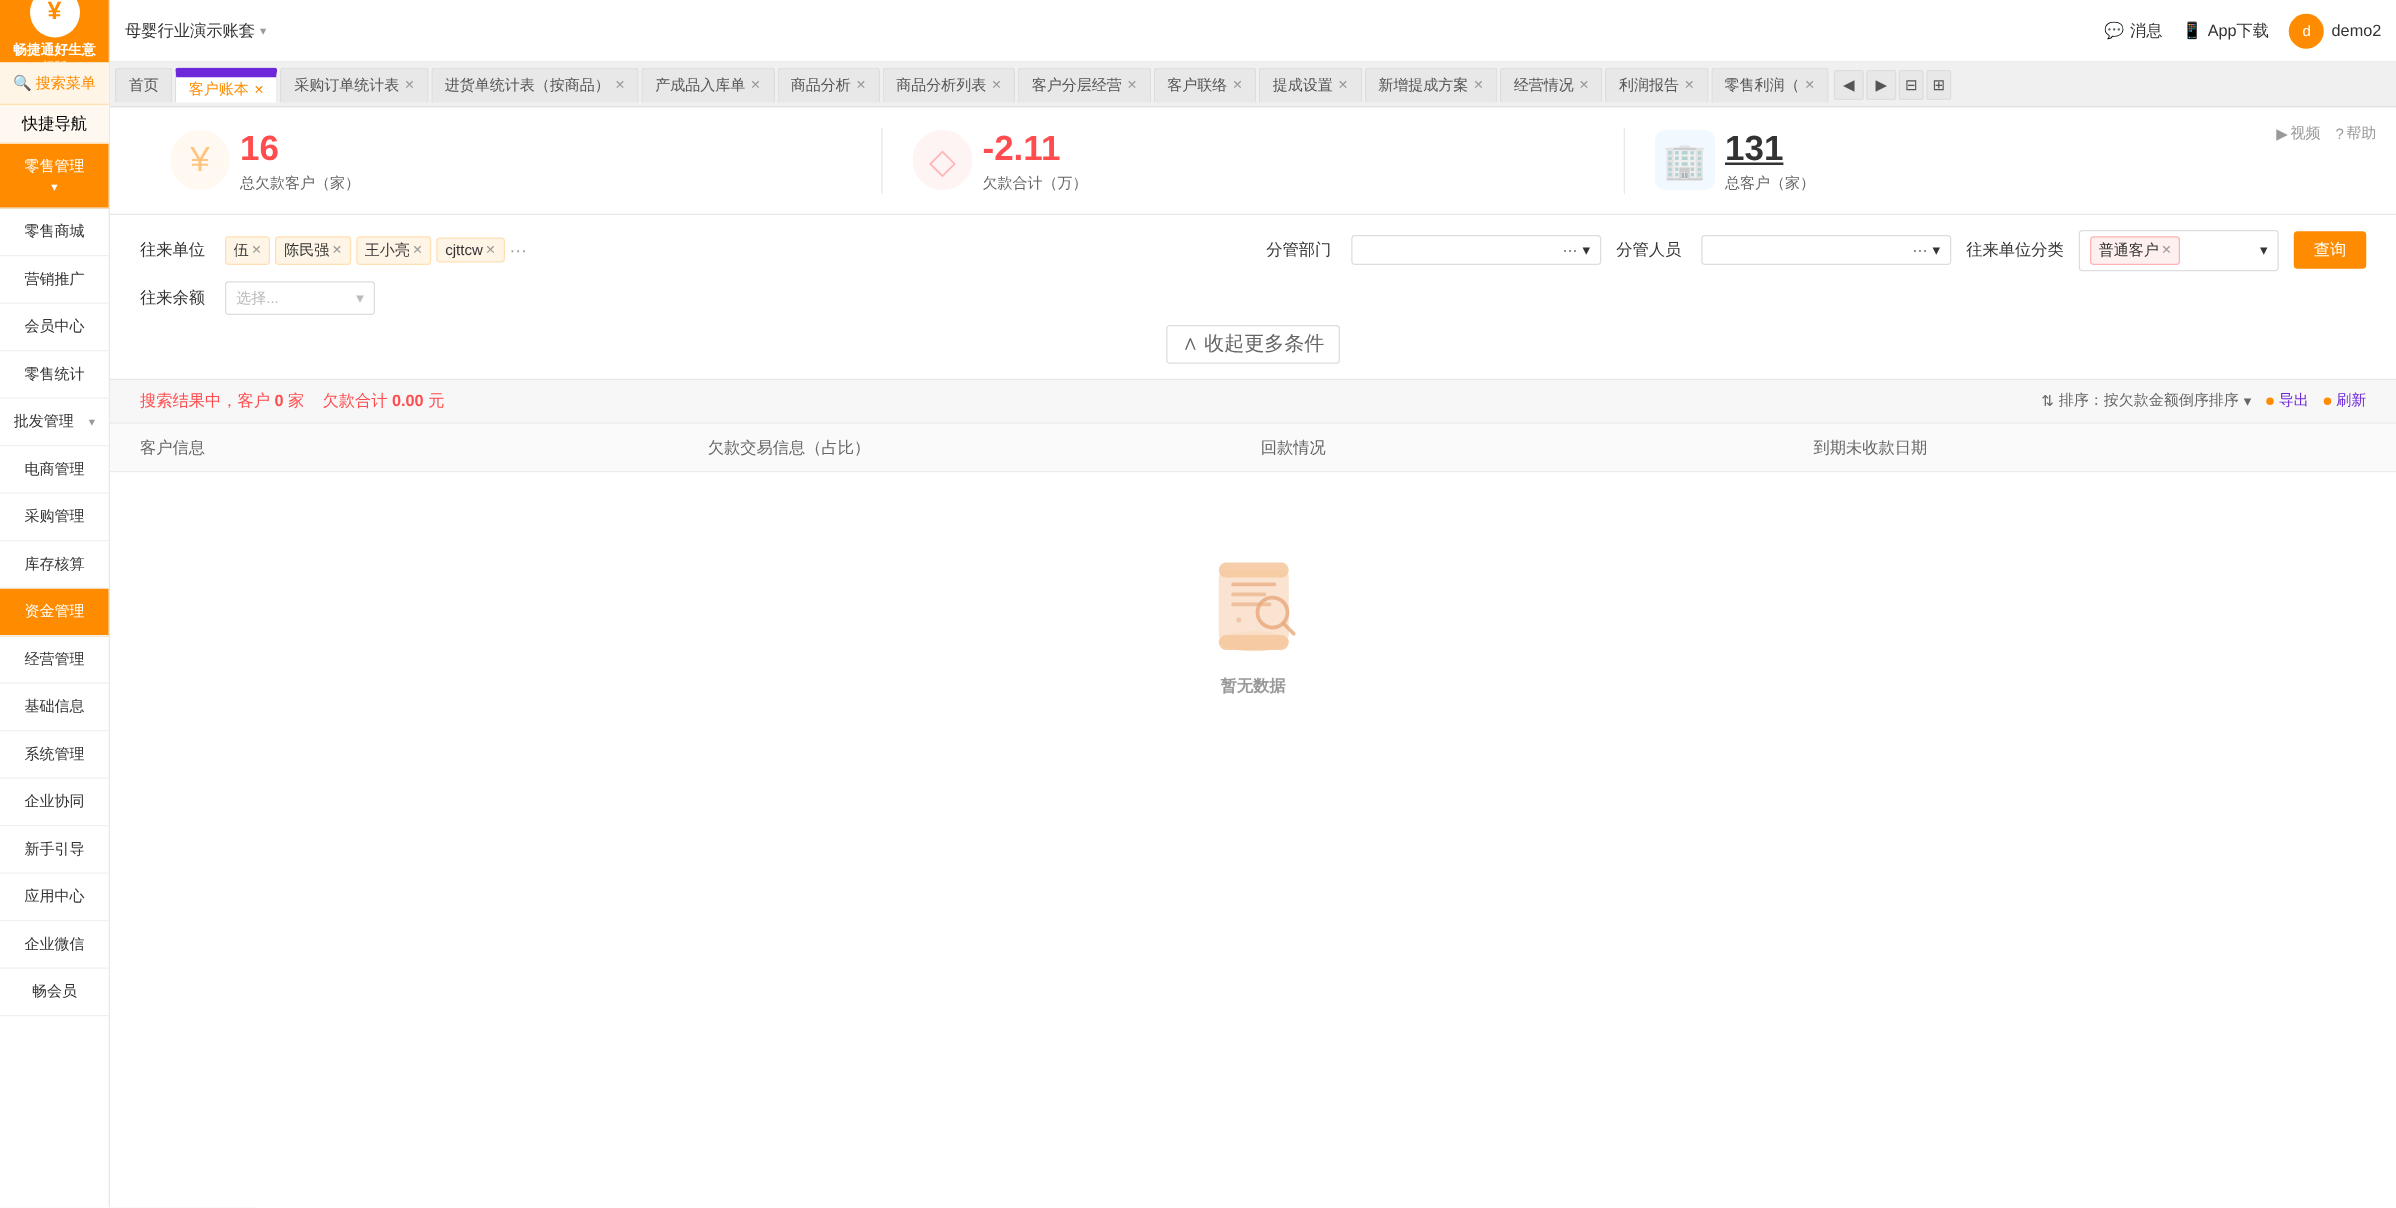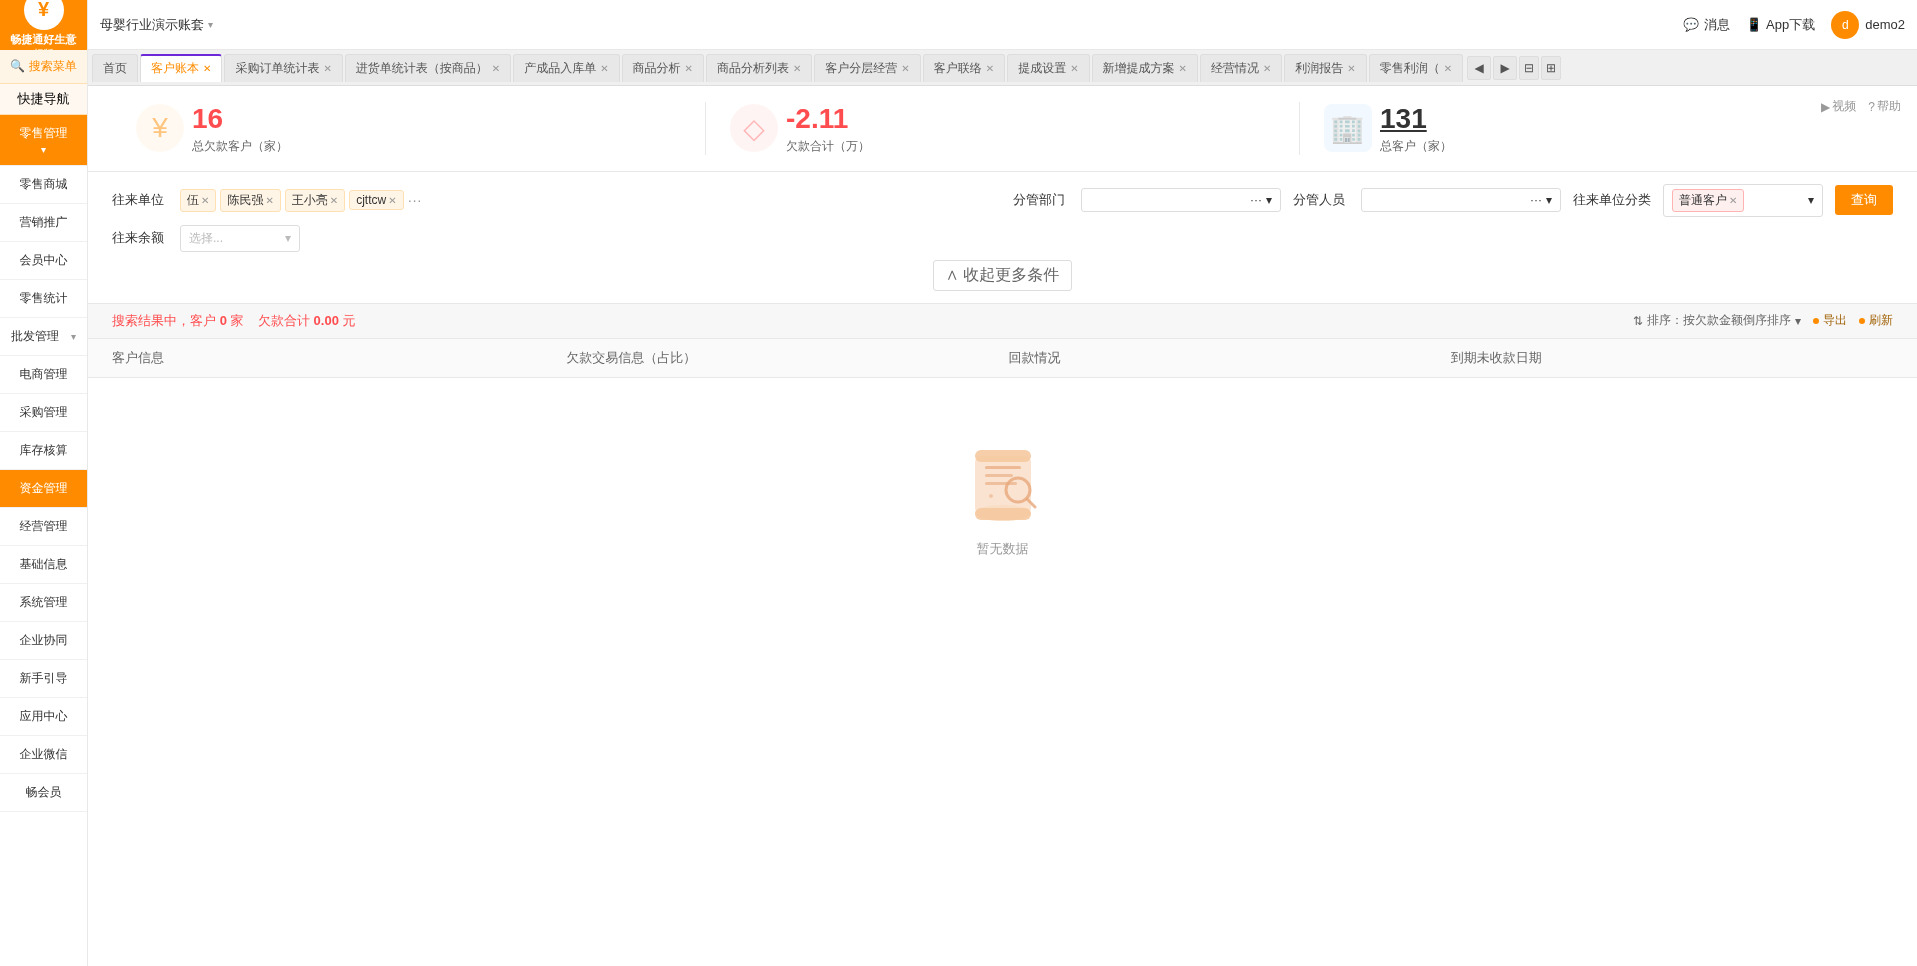--- a/index.html
+++ b/index.html
@@ -24,21 +24,21 @@
     .store-selector { display: flex; align-items: center; gap: 4px; font-size: 13px; color: #333; cursor: pointer; }
     .store-selector .arrow { font-size: 10px; color: #999; }
     .topbar-right { display: flex; align-items: center; gap: 16px; font-size: 13px; color: #333; }
     .topbar-msg { display: flex; align-items: center; gap: 4px; cursor: pointer; }
     .topbar-app { display: flex; align-items: center; gap: 4px; cursor: pointer; }
     .avatar { width: 28px; height: 28px; border-radius: 50%; background: #ff8c00; display: flex; align-items: center; justify-content: center; color: #fff; font-size: 12px; }
 
     
     .tabbar { height: 36px; background: #f0f0f0; display: flex; align-items: center; padding: 0 4px; border-bottom: 1px solid #ddd; overflow: hidden; flex-shrink: 0; }
     .tab-item { display: flex; align-items: center; padding: 0 10px; height: 28px; background: #e8e8e8; border-radius: 3px 3px 0 0; font-size: 12px; color: #555; cursor: pointer; margin-right: 2px; white-space: nowrap; gap: 4px; border: 1px solid #ddd; border-bottom: none; }
-    .tab-item.active { background: #fff; color: #ff8c00; border-top: 2px solid #6d28d9; }
+    .tab-item.active { background: #fff; color: #ff8c00; border-top: 8px solid #6d28d9; }
     .tab-item .tab-close { color: #999; font-size: 10px; cursor: pointer; }
     .tab-item.active .tab-close { color: #ff8c00; }
     .tab-nav-btn { width: 24px; height: 24px; display: flex; align-items: center; justify-content: center; background: #e8e8e8; border: 1px solid #ddd; cursor: pointer; border-radius: 2px; margin-left: 2px; font-size: 12px; color: #555; }
 
     
     .page-content { flex: 1; overflow-y: auto; background: #f5f5f5; padding: 0; display: flex; flex-direction: column; }
 
     
     .stats-bar { background: #fff; display: flex; align-items: center; padding: 16px 24px; border-bottom: 1px solid #e8e8e8; gap: 0; position: relative; min-height: 80px; }
     .stat-item { flex: 1; display: flex; flex-direction: column; align-items: flex-start; padding: 0 24px; border-right: 1px solid #e8e8e8; position: relative; }
@@ -63,32 +63,32 @@
     .filter-input-area { display: flex; align-items: center; border: 1px solid #ddd; border-radius: 3px; padding: 4px 8px; background: #fff; gap: 4px; font-size: 12px; color: #bbb; min-width: 120px; }
     .btn-query { background: #ff8c00; color: #fff; border: none; border-radius: 3px; padding: 6px 16px; font-size: 13px; cursor: pointer; white-space: nowrap; }
     .btn-collapse { display: flex; align-items: center; gap: 4px; font-size: 16px; color: #666; cursor: pointer; padding: 4px 12px; border: 1px solid #ddd; border-radius: 3px; background: #fff; }
 
     
     .result-bar { background: #f7f7f7; padding: 8px 24px; display: flex; align-items: center; justify-content: space-between; border-bottom: 1px solid #e8e8e8; }
     .result-info { font-size: 13px; color: #333; }
     .result-info span { color: #ff4d4f; }
     .result-actions { display: flex; align-items: center; gap: 12px; font-size: 12px; color: #666; }
     .sort-select { display: flex; align-items: center; gap: 4px; cursor: pointer; }
-    .action-btn { display: flex; align-items: center; gap: 2px; cursor: pointer; color: #a16207; }
+    .action-btn { display: flex; align-items: center; gap: 2px; cursor: pointer; color: #6d28d9; }
     .action-btn .dot { width: 6px; height: 6px; background: #ff8c00; border-radius: 50%; margin-right: 2px; }
 
     
     .table-header { display: flex; align-items: center; background: #fafafa; padding: 10px 24px; border-bottom: 1px solid #e8e8e8; font-size: 13px; color: #666; font-weight: 500; }
     .col-customer { flex: 2; }
     .col-debt { flex: 2; margin-left: 12px; }
     .col-recovery { flex: 2; }
     .col-date { flex: 2; }
 
     
-    .empty-state { flex: 1; display: flex; flex-direction: column; align-items: center; justify-content: center; padding: 60px 0; background: #fff; }
+    .empty-state { flex: 1; display: flex; flex-direction: column; align-items: center; justify-content: center; padding: 60px 0; background: #fff; font-weight: bold; }
     .empty-text { font-size: 13px; color: #999; }
 
     
     .sidebar-quick { background: #fff8f0; padding: 6px 8px; display: flex; flex-direction: column; align-items: center; cursor: pointer; border-bottom: 1px solid #ffe0b2; }
 
     .filter-dots { color: #999; font-size: 14px; cursor: pointer; }
   </style>
 </head>
 <body>
 

